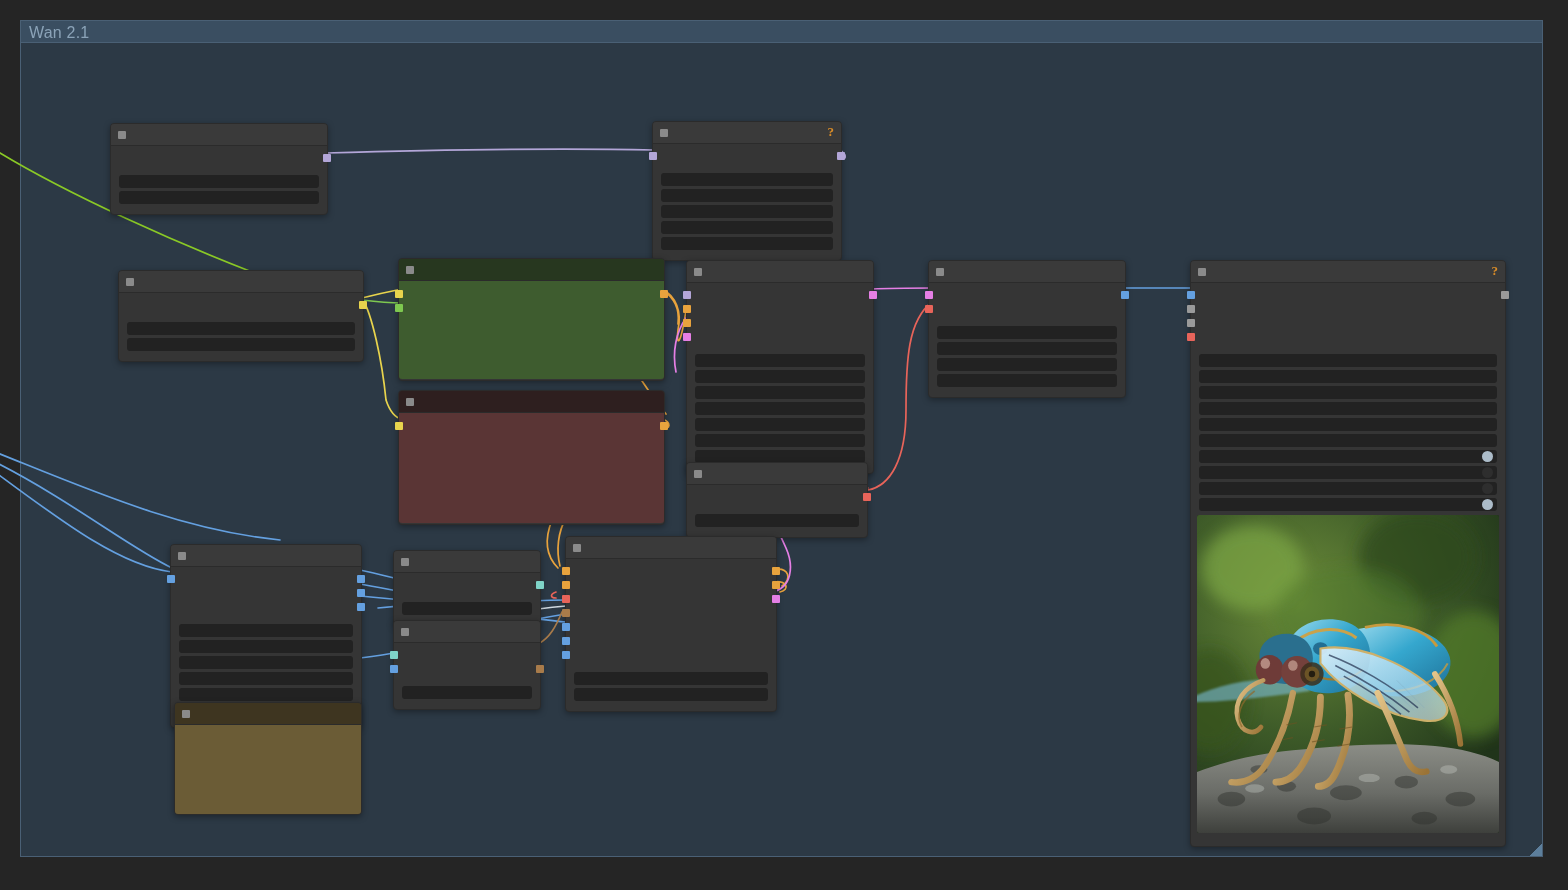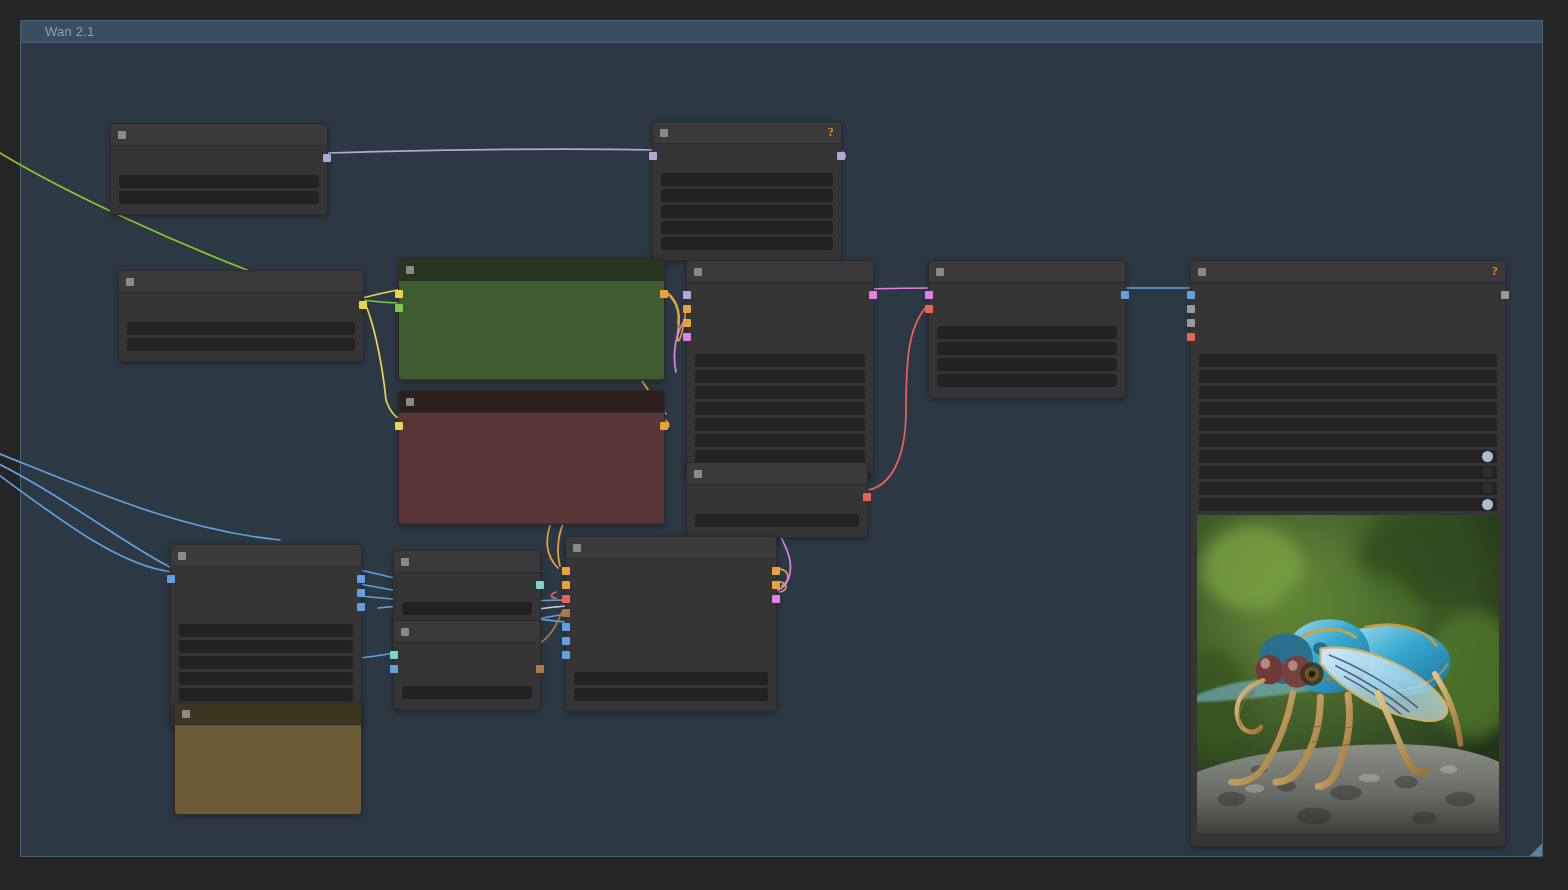--- a/index.html
+++ b/index.html
@@ -22,22 +22,22 @@
     border: 1px solid #4a6075;
     overflow: hidden;
   }
   .group-header {
     position: absolute; left: 0; top: 0;
     width: 100%; height: 22px;
     background: #3a4e61;
     border-bottom: 1px solid #4a6075;
   }
   .group-title {
-    position: absolute; left: 24px; top: 3px;
-    font-size: 13px; color: #8ba3b8;
+    position: absolute; left: 8px; top: 3px;
+    font-size: 16px; color: #8ba3b8;
     letter-spacing: .2px;
     white-space: nowrap;
   }
   .group-resize {
     position: absolute; right: 0; bottom: 0;
     width: 12px; height: 12px;
     background: linear-gradient(135deg, transparent 0 50%, #5d7f9c 50% 100%);
   }
 
   

